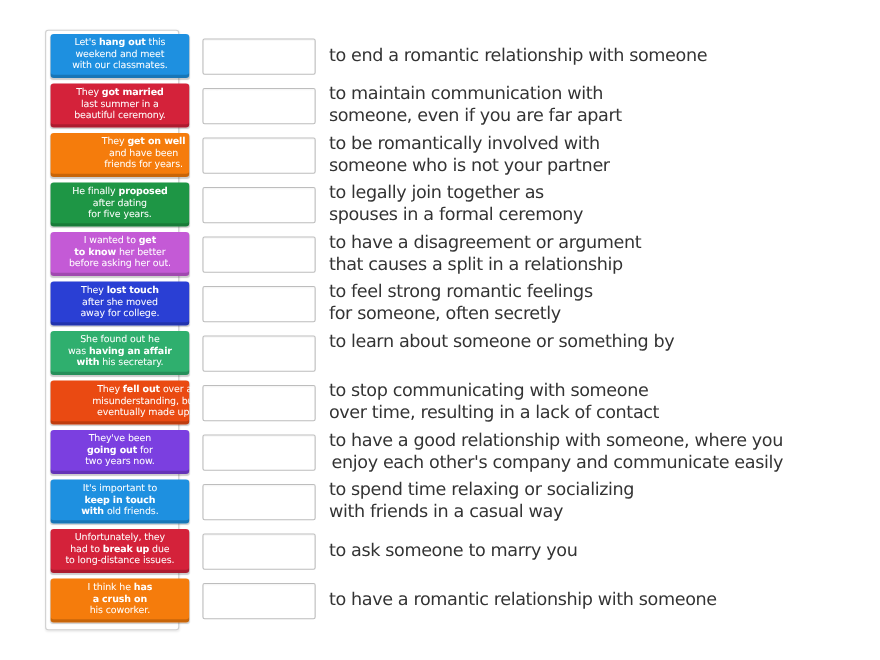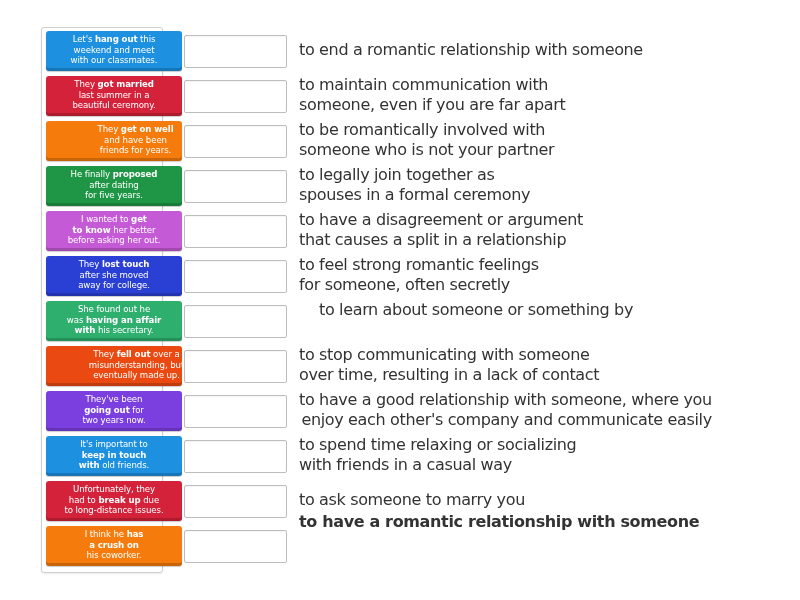--- a/index.html
+++ b/index.html
@@ -6,21 +6,21 @@
   body {
     width: 800px; height: 600px; background: #ffffff; position: relative; overflow: hidden;
     font-family: "DejaVu Sans", "Liberation Sans", sans-serif;
   }
   .card-tray {
     position: absolute; left: 41px; top: 27px; width: 120px; height: 544px;
     border: 1px solid #cfcfcf; border-radius: 3px; background: #fff;
     box-shadow: 0 1px 2px rgba(0,0,0,0.08);
   }
   .card {
-    position: absolute; left: 4px; width: 136px; height: 40px;
+    position: absolute; left: 4px; width: 126px; height: 40px;
     border-radius: 3px; color: #fff;
     font-family: "DejaVu Sans", sans-serif; font-size: 8.6px; line-height: 10.6px;
     text-align: center; display: flex; align-items: center; justify-content: center;
     box-shadow: inset 0 -3px 0 rgba(0,0,0,0.18), 0 1px 1px rgba(0,0,0,0.2);
     padding: 0 1px 2px 1px; box-sizing: border-box; cursor: grab;
     letter-spacing: -0.1px;
   }
   .card b { font-weight: bold; }
   .card span.l { display: block; white-space: nowrap; }
   .slot {
@@ -148,21 +148,21 @@
     <div class="def" style="top: 210px;">
       <span>to have a disagreement or argument</span>
       <span>that causes a split in a relationship</span>
     </div>
     <div class="slot" style="top: 260px;"></div>
     <div class="def" style="top: 255px;">
       <span>to feel strong romantic feelings</span>
       <span>for someone, often secretly</span>
     </div>
     <div class="slot" style="top: 305px;"></div>
-    <div class="def" style="top: 300px; margin-left: 20px;">
+    <div class="def" style="top: 300px;">
       <span>to learn about someone or something by</span>
     </div>
     <div class="slot" style="top: 350px;"></div>
     <div class="def" style="top: 345px;">
       <span>to stop communicating with someone</span>
       <span>over time, resulting in a lack of contact</span>
     </div>
     <div class="slot" style="top: 395px;"></div>
     <div class="def" style="top: 390px; text-align: right;">
       <span>to have a good relationship with someone, where you</span>
@@ -171,16 +171,16 @@
     <div class="slot" style="top: 440px;"></div>
     <div class="def" style="top: 435px;">
       <span>to spend time relaxing or socializing</span>
       <span>with friends in a casual way</span>
     </div>
     <div class="slot" style="top: 485px;"></div>
     <div class="def" style="top: 490px;">
       <span>to ask someone to marry you</span>
     </div>
     <div class="slot" style="top: 530px;"></div>
-    <div class="def" style="top: 512px; font-weight: bold;">
+    <div class="def" style="top: 535px;">
       <span>to have a romantic relationship with someone</span>
     </div>
   </div>
 
 </body></html>

